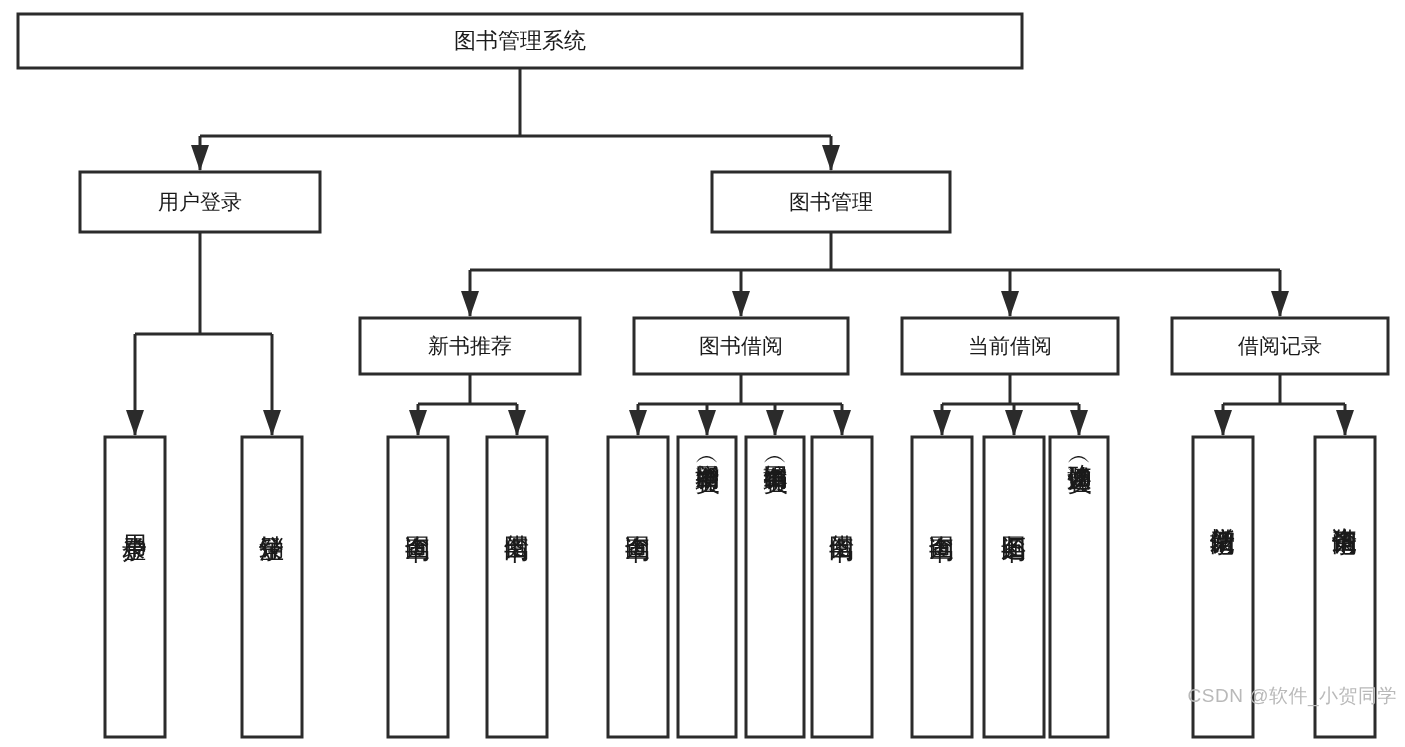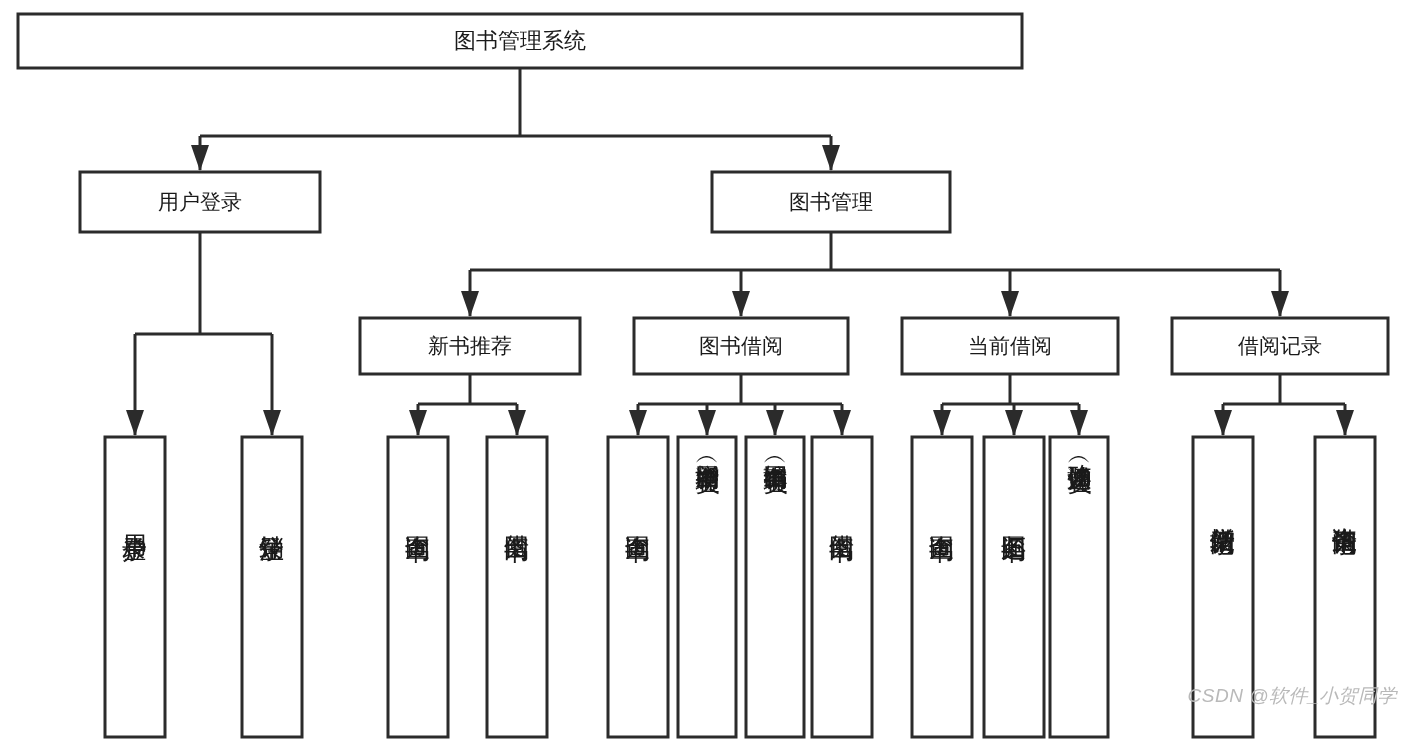--- a/index.html
+++ b/index.html
@@ -75,21 +75,20 @@
   }
   .watermark {
     position: absolute;
     right: 8px;
     bottom: 4px;
     font-family: "Liberation Sans", "DejaVu Sans", sans-serif;
     font-size: 19px;
     color: #b9b9b9;
     letter-spacing: 0.5px;
     white-space: nowrap;
-    font-style: italic;
   }
 </style>
 </head>
 <body>
 
 <div id="diagram-root">
   <svg class="diagram-canvas" id="diagram-svg" viewBox="0 0 1405 747" xmlns="http://www.w3.org/2000/svg">
       <g>
         <line x1="520" y1="68" x2="520" y2="136" class="connector-line"></line>
         <line x1="200" y1="136" x2="831" y2="136" class="connector-line"></line>

